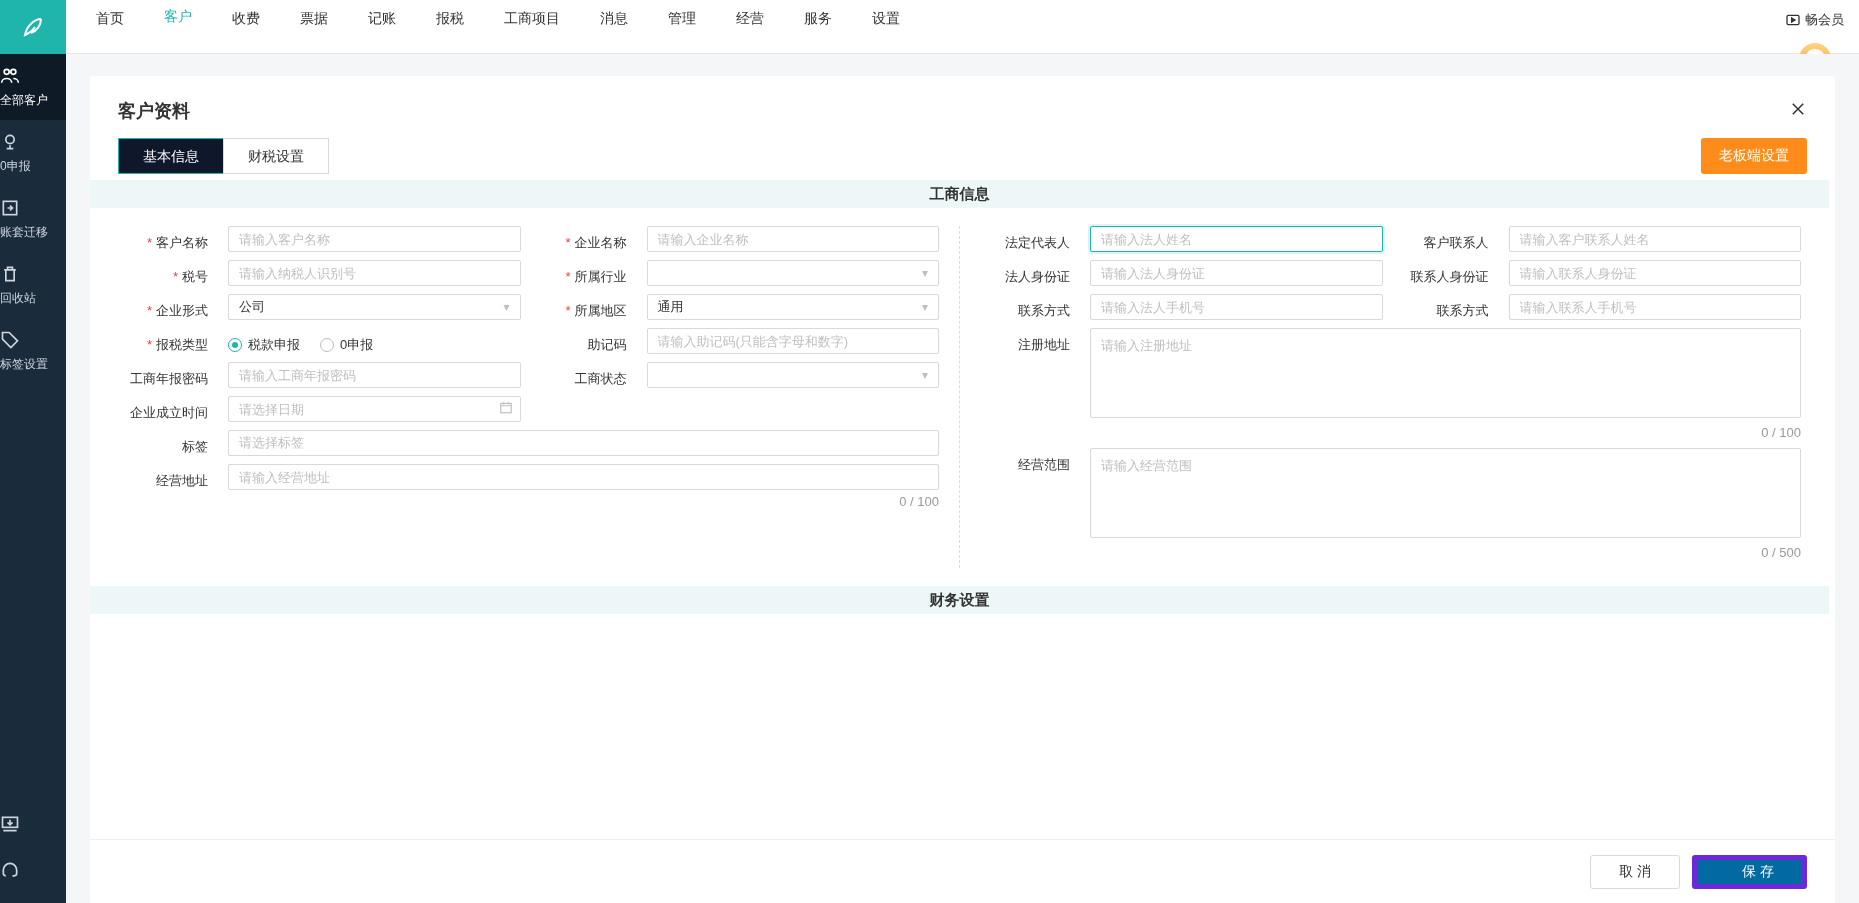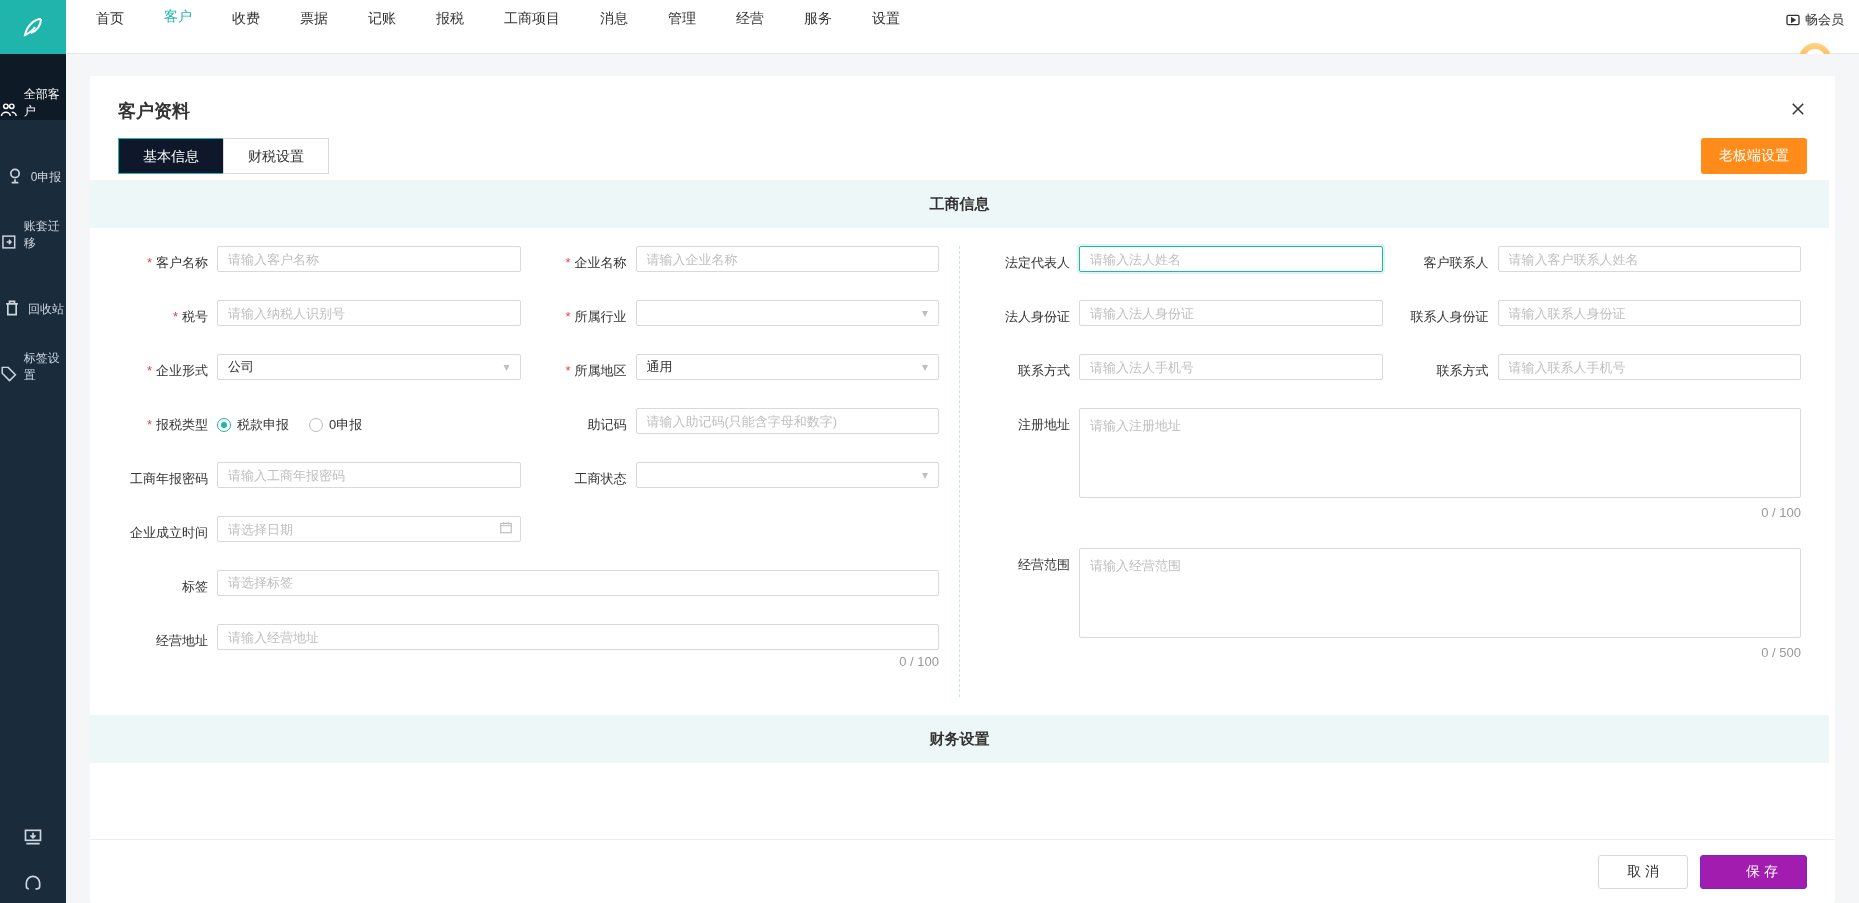--- a/index.html
+++ b/index.html
@@ -12,21 +12,21 @@
 .nav-items { display: flex; flex: 1; padding-left: 10px; }
 .nav-item { padding: 0 20px; height: 54px; line-height: 54px; font-size: 14px; color: #333; cursor: pointer; }
 .nav-item.active { color: #1fb5ac; border-bottom: 3px solid #1fb5ac; height: 72px; line-height: 51px; }
 .nav-right { display: flex; align-items: center; padding-right: 15px; gap: 14px; flex-direction: column; }
 .nav-action { display: flex; align-items: center; gap: 4px; color: #333; cursor: pointer; font-size: 13px; }
 .avatar { width: 32px; height: 32px; border-radius: 50%; background: linear-gradient(#ffd480,#ff9b3d); position: relative; }
 .avatar::after{content:"";position:absolute;top:6px;left:7px;width:18px;height:14px;background:#fff;border-radius:50%;}
 
 
 .sidebar { position: absolute; left: 0; top: 54px; bottom: 0; width: 66px; background: #1a2b3c; display: flex; flex-direction: column; }
-.sidebar-item { display: flex; flex-direction: row; align-items: flex-end; justify-content: center; height: 66px; color: #cdd6df; font-size: 12px; cursor: pointer; gap: 6px; }
+.sidebar-item { display: flex; flex-direction: column; align-items: flex-start; justify-content: center; height: 66px; color: #cdd6df; font-size: 12px; cursor: pointer; gap: 6px; }
 .sidebar-item.active { background: #0e1a26; color: #fff; }
 .sidebar-item svg { width: 20px; height: 20px; }
 .sidebar-bottom { margin-top: auto; padding-bottom: 10px; }
 .sidebar-bottom .sidebar-item { height: 46px; }
 
 
 .main { position: absolute; left: 66px; top: 54px; right: 0; bottom: 0; background: #f5f6f7; }
 .modal { position: absolute; left: 24px; top: 22px; right: 24px; bottom: 0; background: #fff; border-radius: 2px; display: flex; flex-direction: column;}
 .modal-header { padding: 22px 28px 14px; display: flex; align-items: center; }
 .modal-title { font-size: 18px; font-weight: 600; color: #333; flex: 1; }
@@ -37,30 +37,30 @@
 .tab:first-child { border-right: none; }
 .tab.active { background: #0f172a; color: #fff; border-color: #1fb5ac; }
 .tabbar-spacer { flex: 1; }
 .btn-orange { height: 36px; padding: 0 18px; background: #ff8c1a; color: #fff; border: none; border-radius: 3px; cursor: pointer; font-size: 14px; }
 
 .scroll-area { flex: 1; overflow-y: scroll; margin: 6px 6px 0 0; }
 .scroll-area::-webkit-scrollbar{width:10px;}
 .scroll-area::-webkit-scrollbar-thumb{background:#c7c7c7;border-radius:5px;}
 .scroll-area::-webkit-scrollbar-track{background:#f1f1f1;}
 
-.section-header { height: 48px; background: #eef7f7; color: #333; font-size: 15px; font-weight: 600; display: flex; align-items: center; justify-content: center; margin: 0 0 18px; }
+.section-header { height: 28px; background: #eef7f7; color: #333; font-size: 15px; font-weight: 600; display: flex; align-items: center; justify-content: center; margin: 0 0 18px; }
 
 .form-zone { display: flex; padding: 0 28px 18px; }
 .form-col { flex: 1; }
 .form-col.left { padding-right: 20px; border-right: 1px dashed #c7e5e2; }
 .form-col.right { padding-left: 20px; }
 .two-col-inner { display: flex; gap: 16px; }
 .two-col-inner > div { flex: 1; }
 
-.form-row { display: flex; align-items: flex-start; margin-bottom: 28px; gap: 9px; }
+.form-row { display: flex; align-items: flex-start; margin-bottom: 8px; gap: 20px; }
 .form-row .lbl { width: 90px; text-align: right; color: #333; padding-top: 8px; font-size: 13px; white-space: nowrap;}
 .form-row .req::before { content: "*"; color: #f04040; margin-right: 4px; }
 .form-row .ctrl { flex: 1; position: relative;}
 .counter{font-size:13px;color:#999;text-align:right;margin-top:4px;}
 
 .inp, .sel, .txa { width: 100%; height: 26px; border: 1px solid #d9d9d9; border-radius: 2px; padding: 0 10px; font-size: 13px; color: #333; background: #fff; }
 .inp::placeholder, .txa::placeholder { color: #bfbfbf; }
 .inp.focused{border-color:#1fb5ac;box-shadow:0 0 0 2px rgba(31,181,172,.15);}
 .txa { height: 90px; padding: 8px 10px; resize: none; }
 .sel { display:flex; align-items:center; justify-content:space-between; cursor:pointer; }
@@ -72,21 +72,21 @@
 .radio .dot { width: 14px; height: 14px; border: 1px solid #bbb; border-radius: 50%; position: relative; }
 .radio.active .dot { border-color: #1fb5ac; }
 .radio.active .dot::after { content:""; position:absolute; left:3px; top:3px; width:6px; height:6px; background:#1fb5ac; border-radius:50%; }
 
 .date-input{position:relative;}
 .date-input .cal-icon{position:absolute;right:8px;top:50%;transform:translateY(-50%);color:#bfbfbf;}
 
 .modal-footer { height: 64px; border-top: 1px solid #eee; display: flex; align-items: center; justify-content: flex-end; padding: 0 28px; gap: 12px; }
 .btn { height: 34px; padding: 0 28px; border-radius: 3px; cursor: pointer; font-size: 14px; }
 .btn-default { background: #fff; border: 1px solid #d9d9d9; color: #333; }
-.btn-primary { background: #a21caf; border: 1px solid #6d28d9; color: #fff; padding-left: 45px; }
+.btn-primary { background: #0369a1; border: 5px solid #6d28d9; color: #fff; padding-left: 45px; }
 </style>
 </head>
 <body>
 
 <div class="topnav">
   <div class="logo-box">
     <svg viewBox="0 0 24 24" fill="none" stroke="#fff" stroke-width="2">
         <path d="M20 4c-6 0-14 6-16 16 4-2 8-4 10-8M20 4c0 6-4 12-10 14"></path>
       </svg>
   </div>

